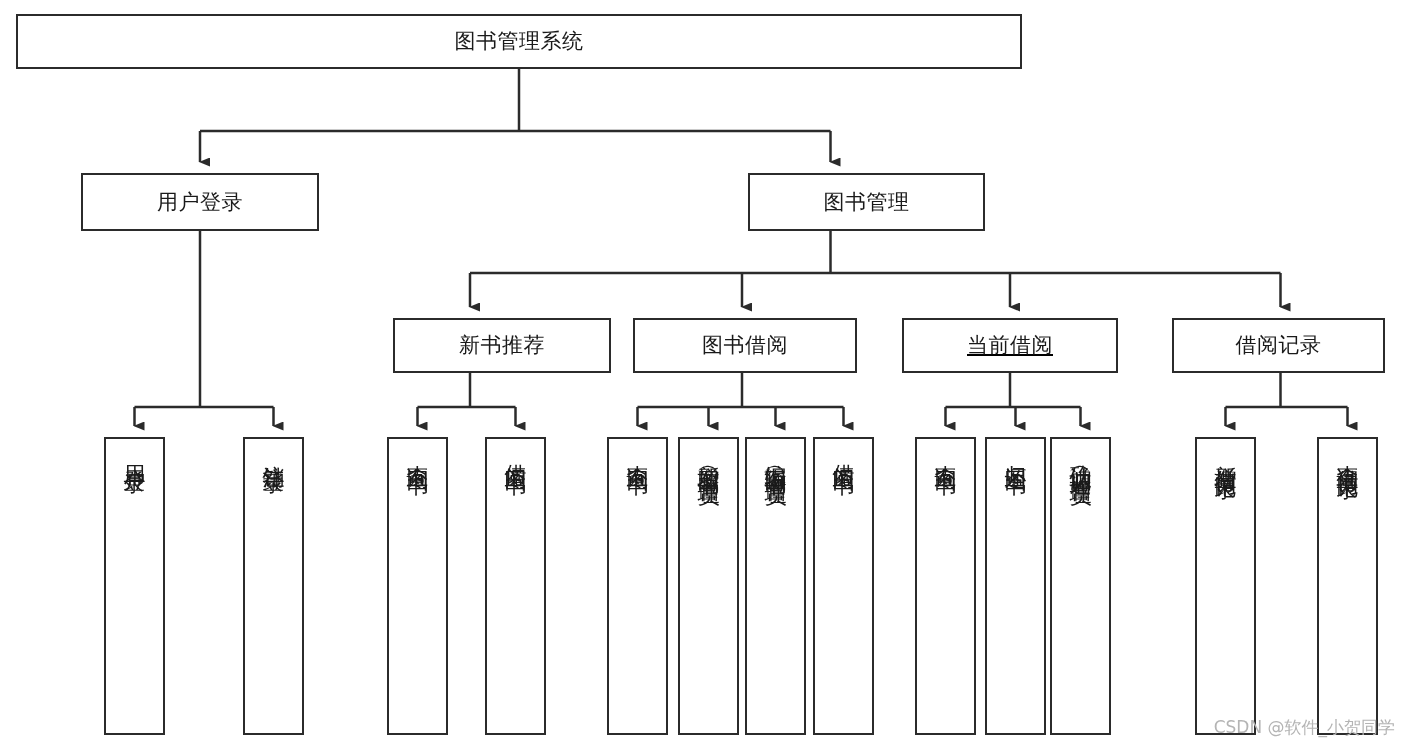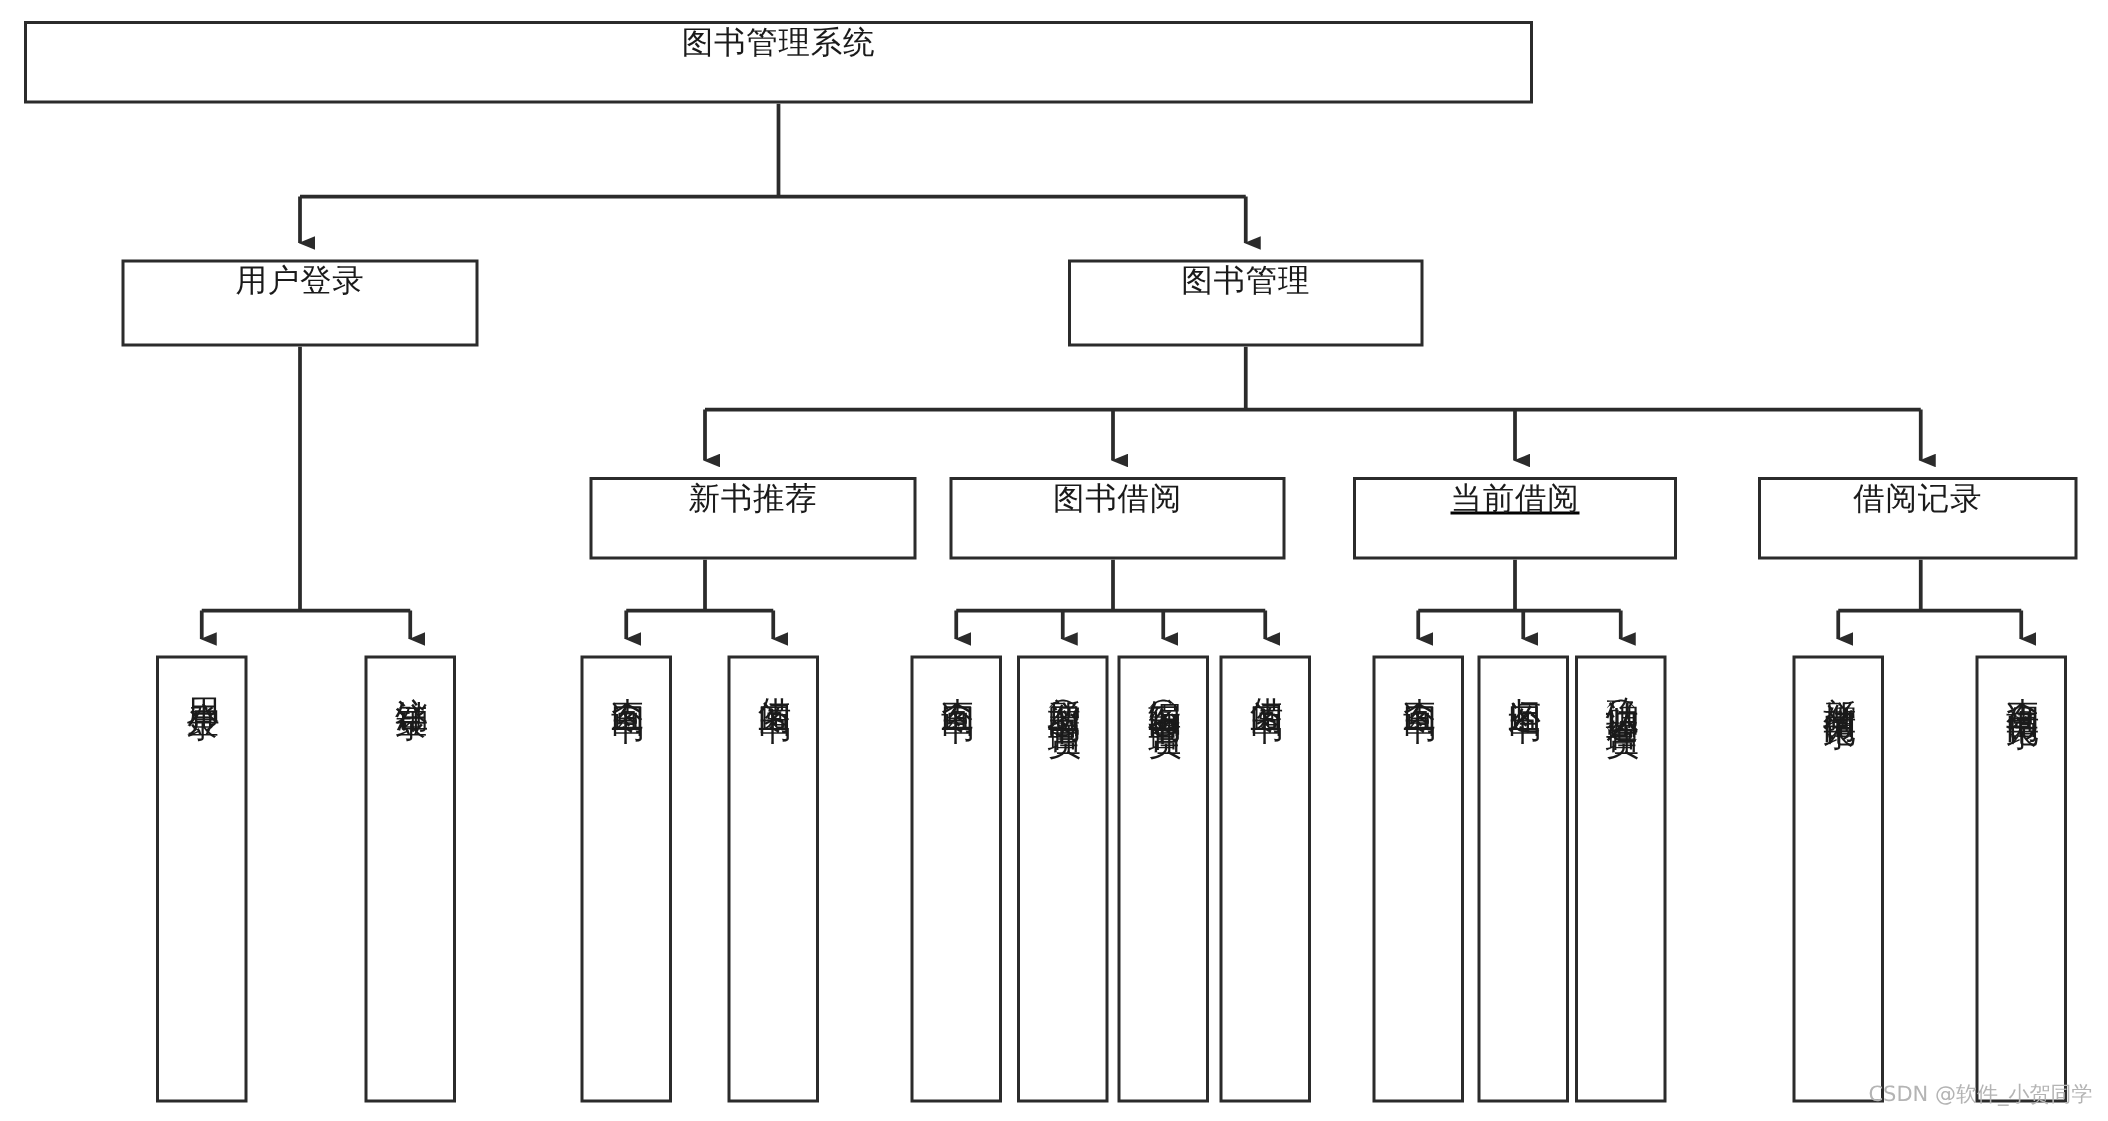--- a/index.html
+++ b/index.html
@@ -25,21 +25,21 @@
     top: 0;
     width: 1405px;
     height: 747px;
   }
   .node {
     position: absolute;
     box-sizing: border-box;
     background: #ffffff;
     border: 2px solid #2b2b2b;
     display: flex;
-    align-items: flex-start;
+    align-items: center;
     justify-content: center;
     overflow: hidden;
   }
   .node-label {
     color: #1a1a1a;
     line-height: 1.18;
     letter-spacing: 0.5px;
     white-space: nowrap;
     text-align: center;
   }
@@ -54,21 +54,21 @@
     writing-mode: vertical-rl;
     text-orientation: upright;
     font-size: 22px;
     letter-spacing: 3px;
     line-height: 1;
   }
   #watermark {
     position: absolute;
     right: 10px;
     bottom: 8px;
-    font-size: 14px;
+    font-size: 17px;
     color: #b4b4b4;
     white-space: nowrap;
     pointer-events: none;
   }
 </style>
 </head>
 <body>
 
 <div id="diagram-root">
 
@@ -115,21 +115,21 @@
       </g>
   </svg>
 
   <div id="node-layer">
       <div class="node horizontal" style="left: 16px; top: 14px; width: 1006px; height: 55px;">
         <div class="node-label">图书管理系统</div>
       </div>
       <div class="node horizontal" style="left: 81px; top: 173px; width: 238px; height: 58px;">
         <div class="node-label">用户登录</div>
       </div>
-      <div class="node horizontal" style="left: 712px; top: 173px; width: 237px; height: 58px;">
+      <div class="node horizontal" style="left: 748px; top: 173px; width: 237px; height: 58px;">
         <div class="node-label">图书管理</div>
       </div>
       <div class="node horizontal" style="left: 361px; top: 318px; width: 218px; height: 55px; margin-left: 32px;">
         <div class="node-label">新书推荐</div>
       </div>
       <div class="node horizontal" style="left: 633px; top: 318px; width: 224px; height: 55px;">
         <div class="node-label">图书借阅</div>
       </div>
       <div class="node horizontal" style="left: 902px; top: 318px; width: 216px; height: 55px; text-decoration: underline;">
         <div class="node-label">当前借阅</div>

